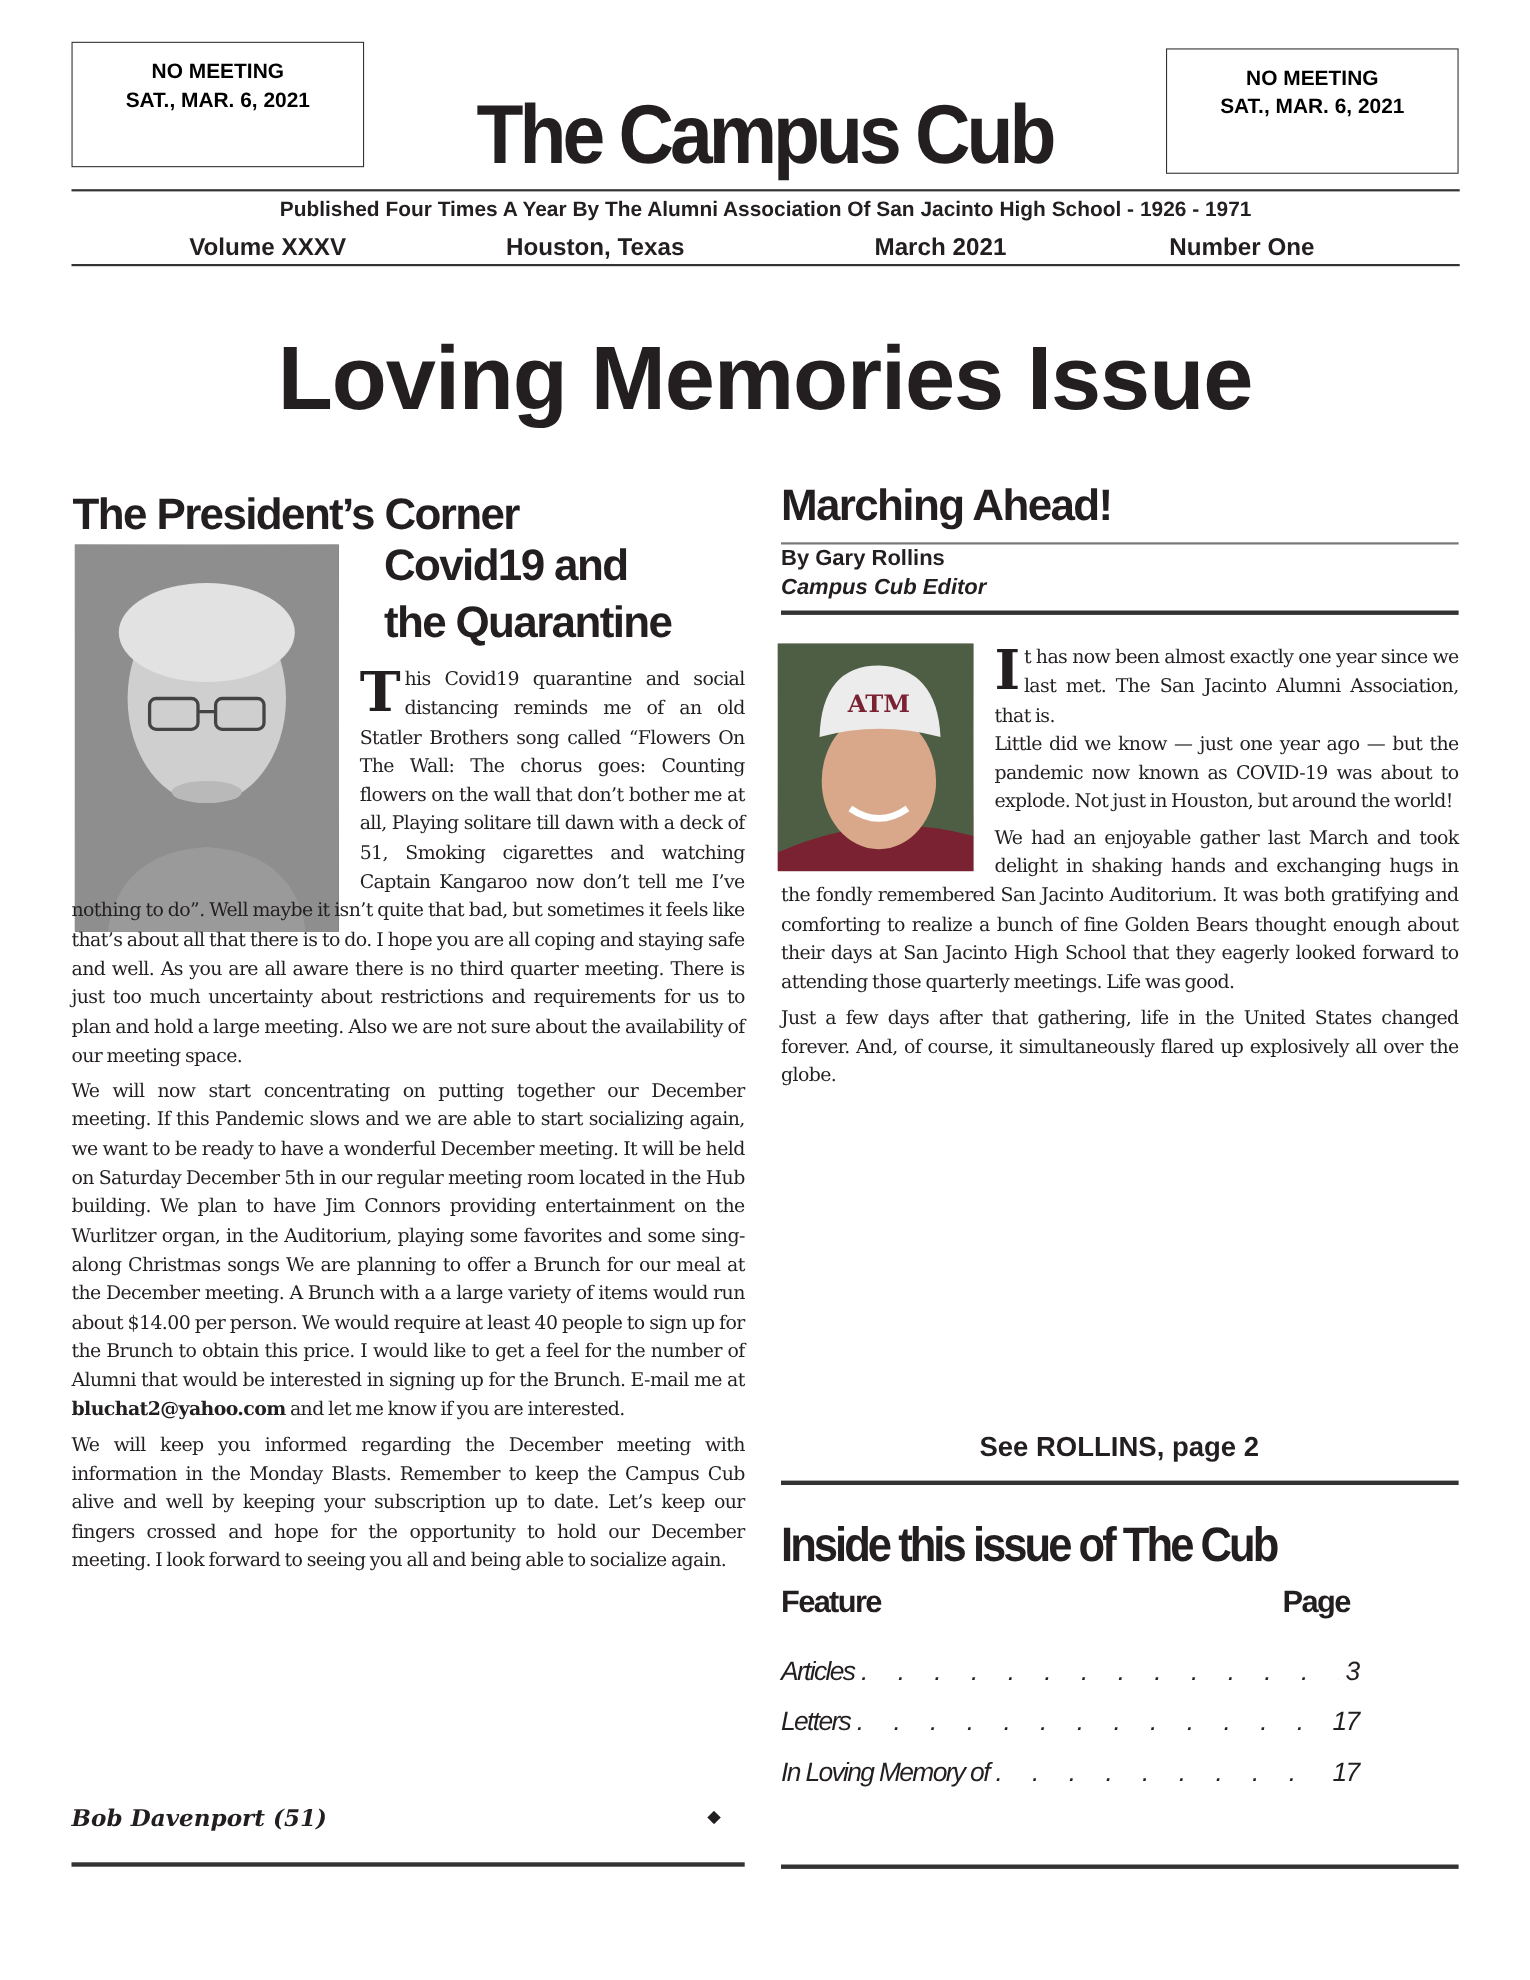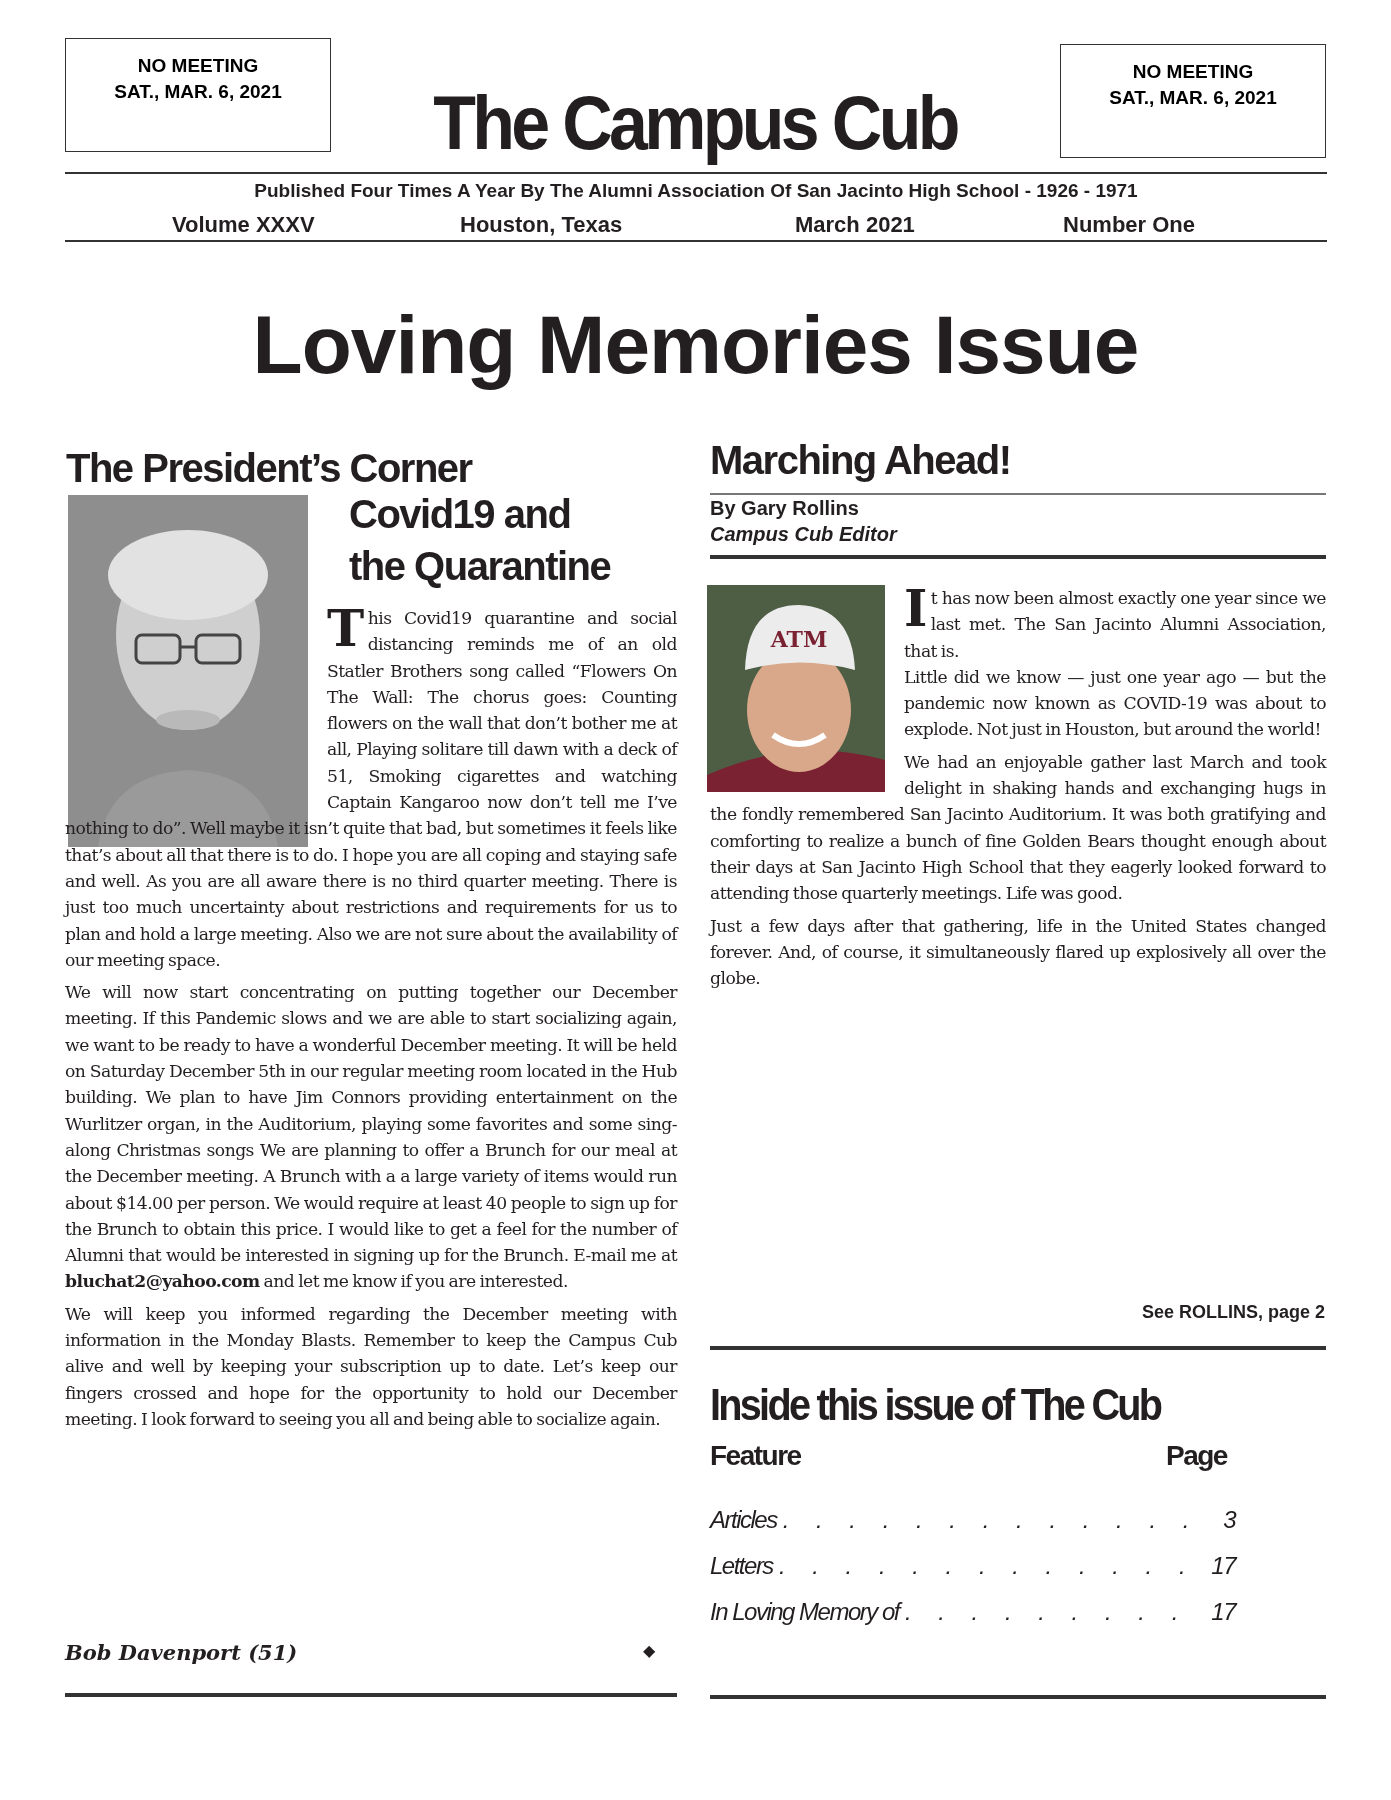--- a/index.html
+++ b/index.html
@@ -72,22 +72,22 @@
     position: absolute; top: 1440px; font-family: "Liberation Sans", sans-serif; font-weight: bold;
     font-size: 28px; letter-spacing: -1.5px; color: #231f20;
   }
   .toc-row {
     position: absolute; left: 710px; width: 525px; height: 40px; display: flex;
     font-family: "Liberation Sans", sans-serif; font-style: italic; font-size: 24px;
     letter-spacing: -1.5px; color: #231f20; align-items: center;
   }
   .toc-row .leader { flex: 1; overflow: hidden; white-space: nowrap; letter-spacing: 10px; margin: 0 6px; }
   .see-more {
-    position: absolute; left: 710px; width: 615px; top: 1302px; text-align: right;
-    font-family: "Liberation Sans", sans-serif; font-weight: bold; font-size: 18px; color: #231f20;
+    position: absolute; left: 710px; width: 615px; top: 1302px; text-align: center;
+    font-family: "Liberation Sans", sans-serif; font-weight: bold; font-size: 25px; color: #231f20;
   }
   .signature {
     position: absolute; left: 65px; top: 1640px; font-family: "DejaVu Serif", serif;
     font-weight: bold; font-style: italic; font-size: 21px; color: #231f20;
   }
   .end-mark { position: absolute; left: 643px; top: 1641px; font-size: 16px; color: #231f20; }
 </style>
 </head>
 <body>
 

